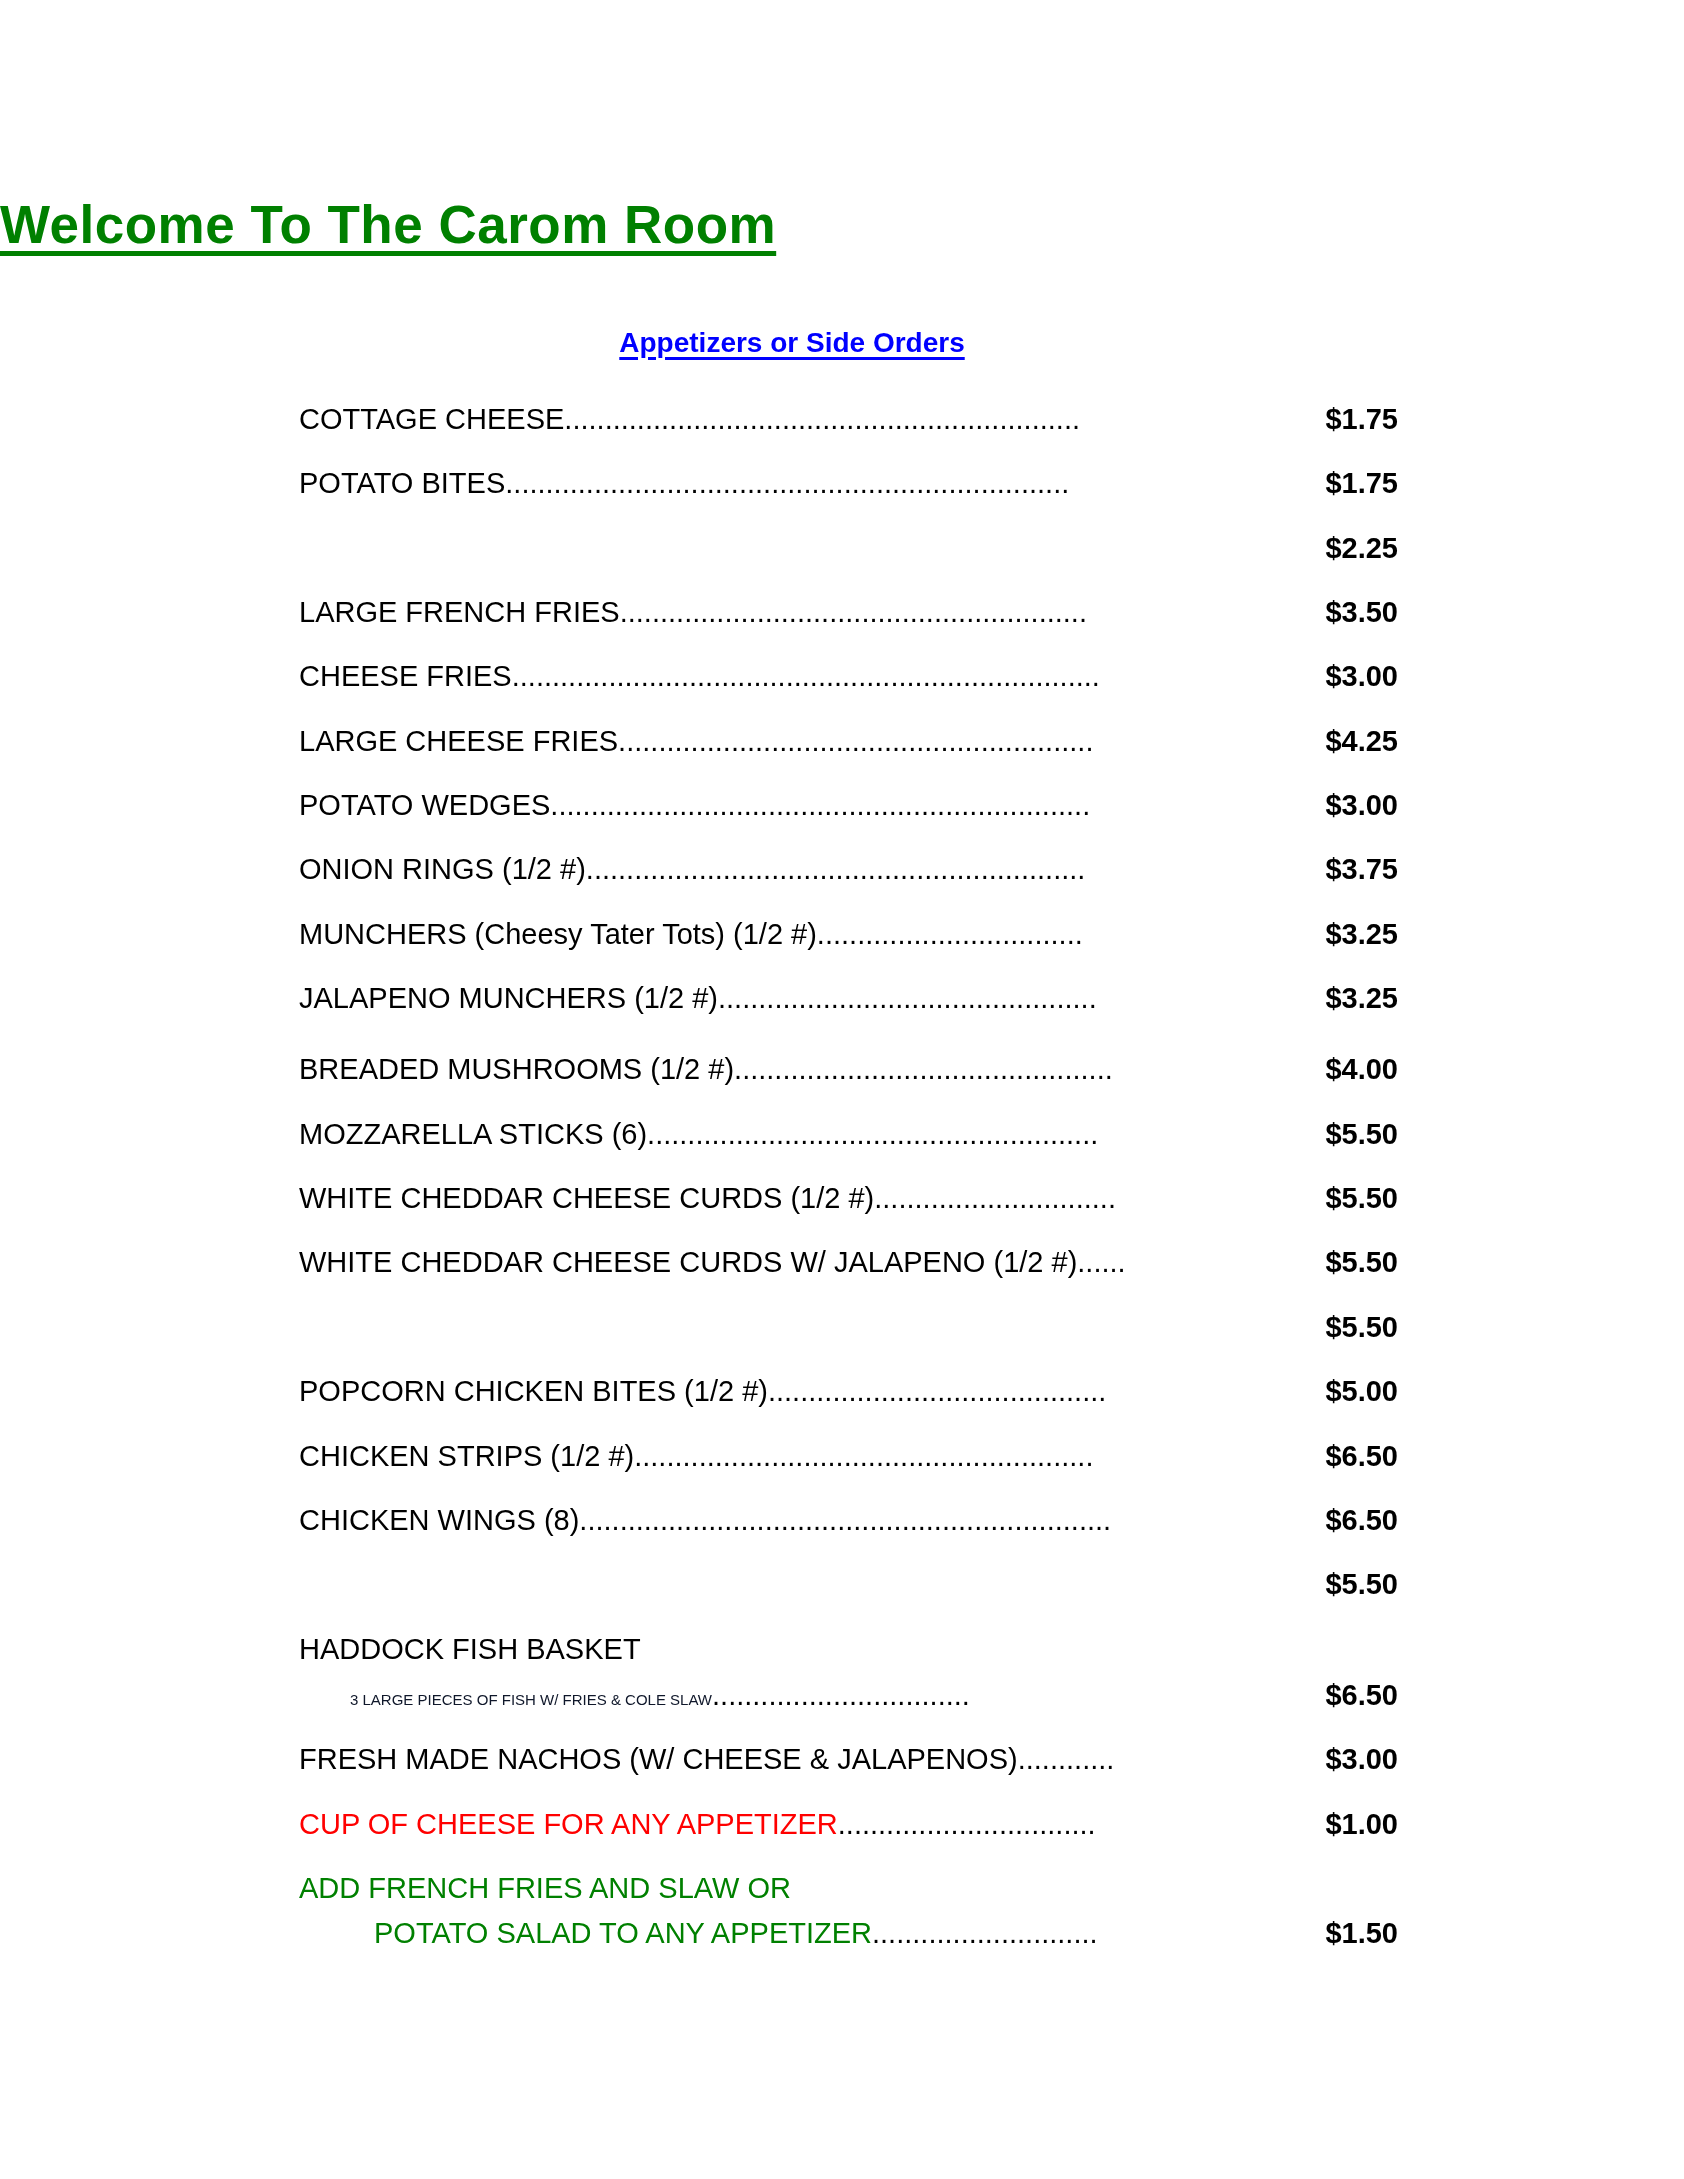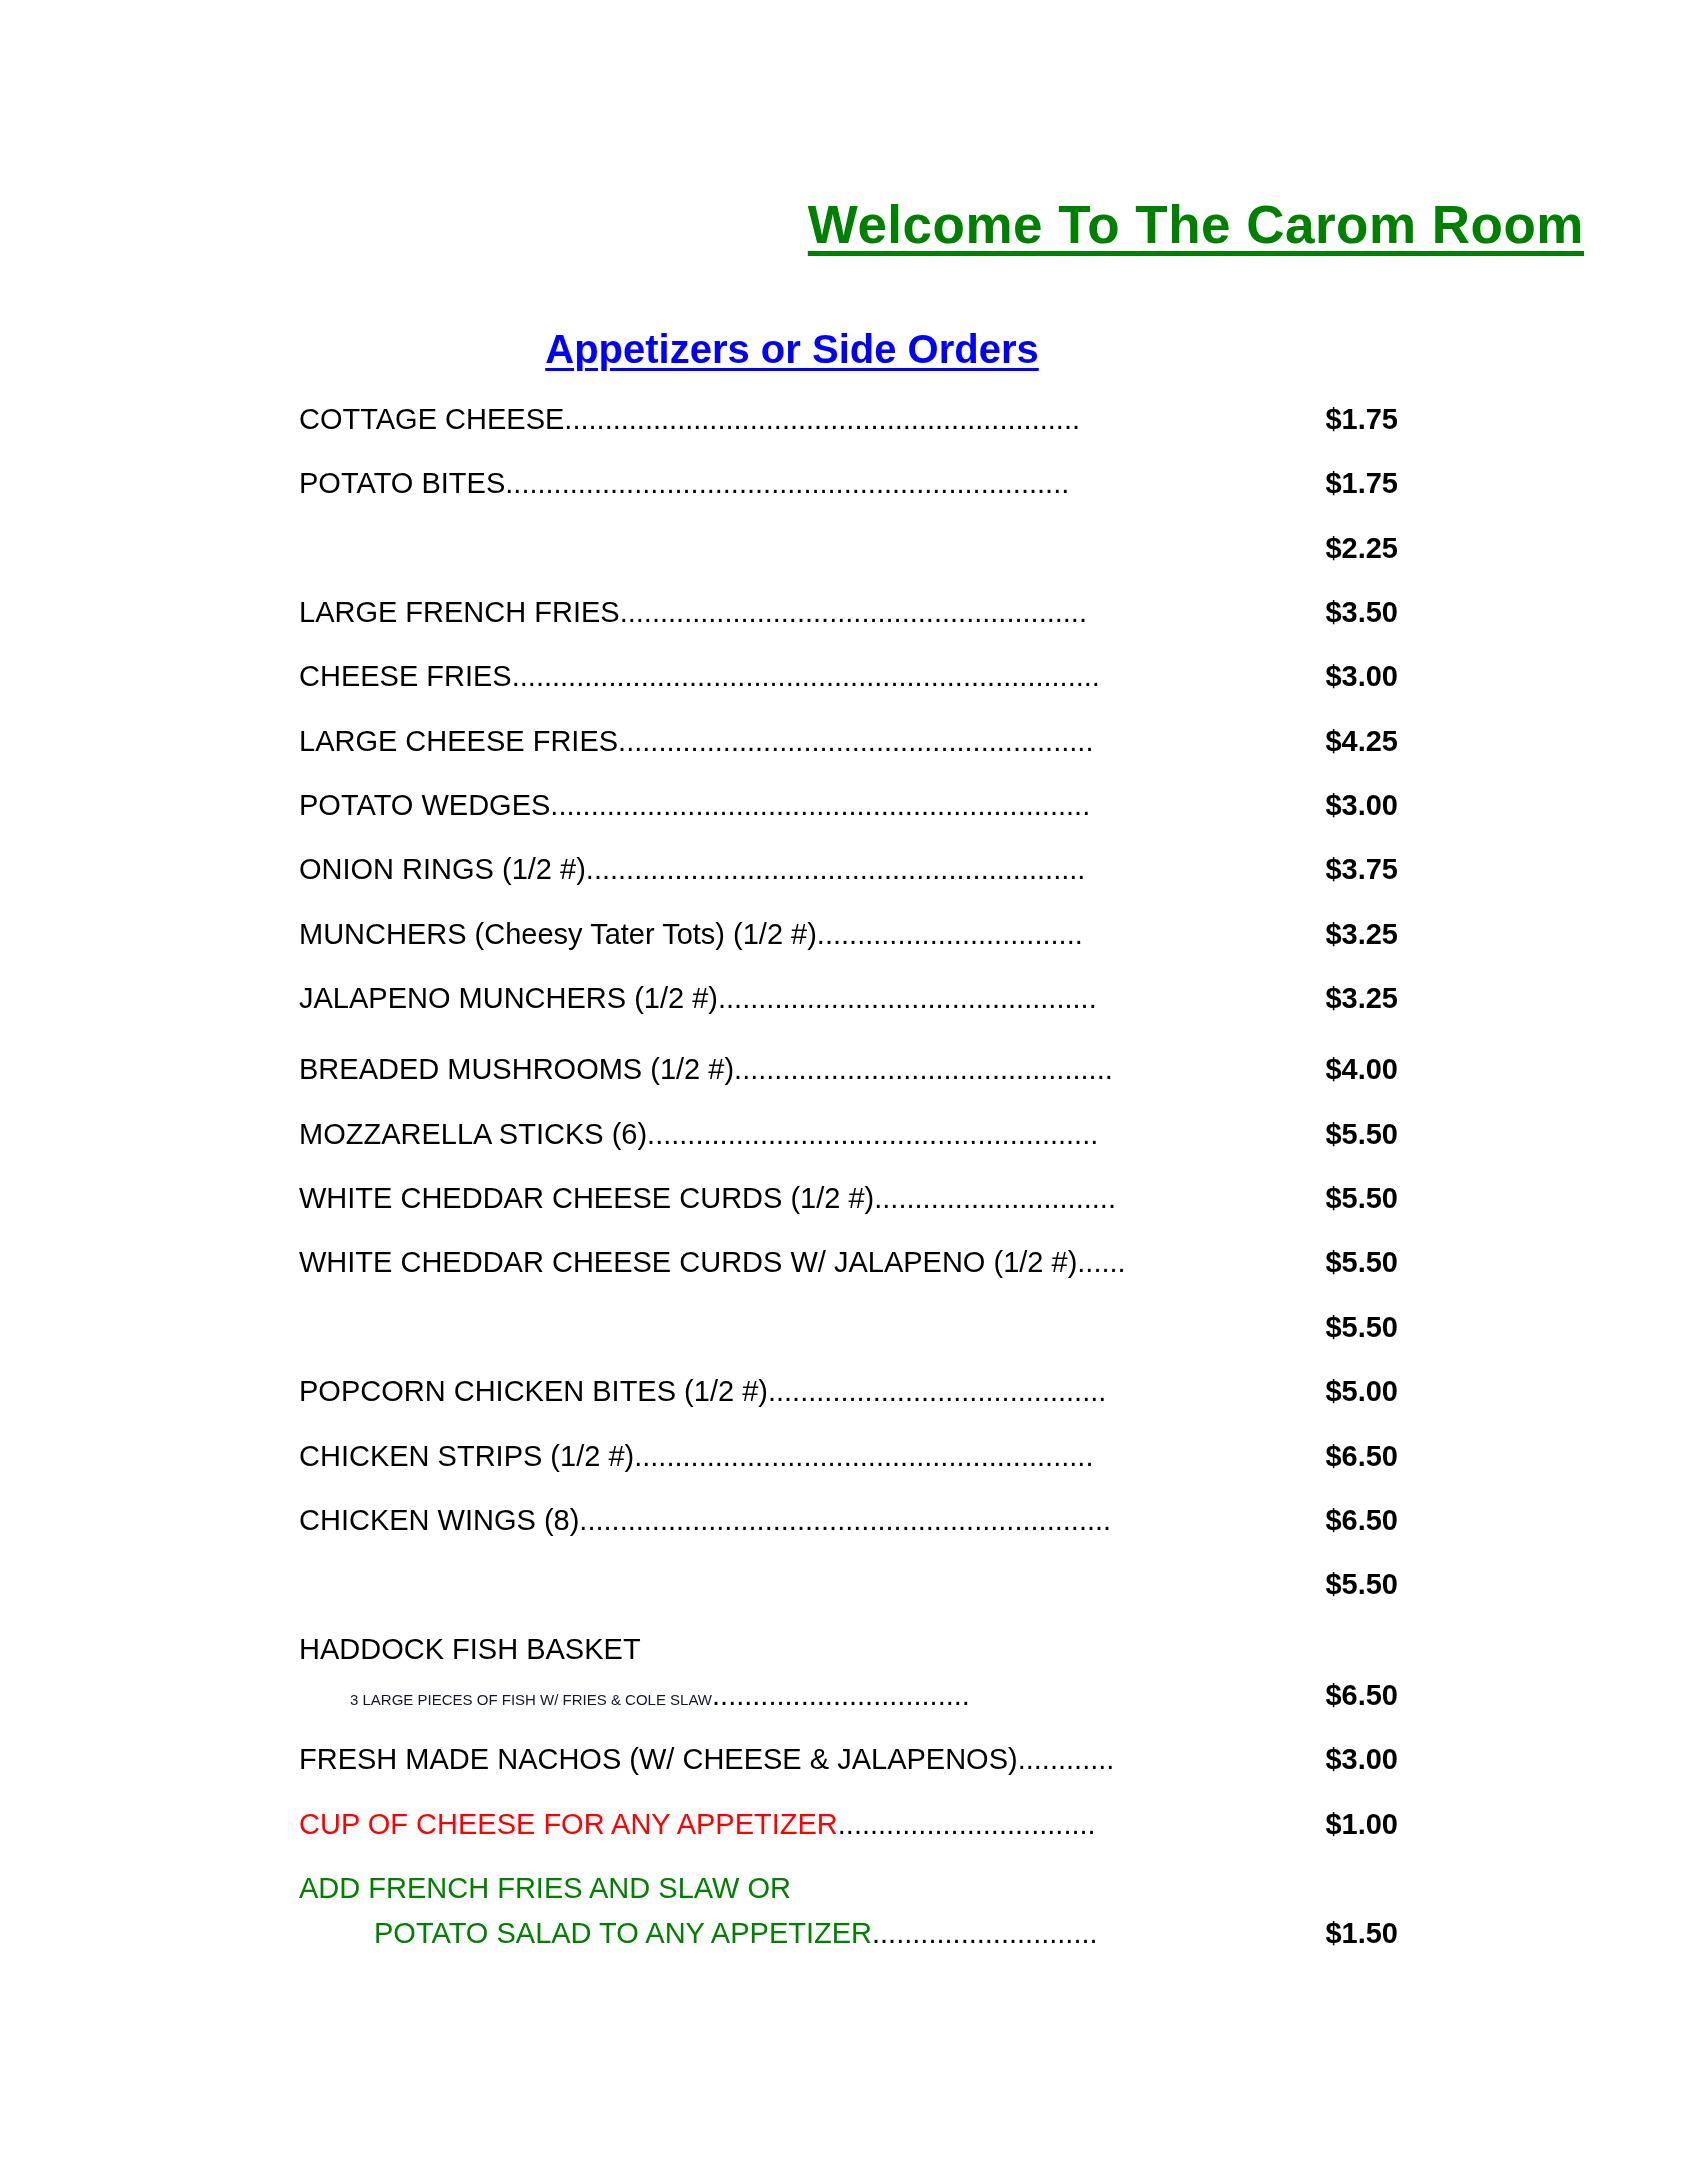--- a/index.html
+++ b/index.html
@@ -1,22 +1,22 @@
 <!DOCTYPE html>
 <html><head>
 <meta charset="utf-8">
 <style>
   html, body { margin: 0; padding: 0; background: #ffffff; }
   body { width: 1684px; height: 2179px; position: relative; overflow: hidden;
          font-family: "Liberation Sans", sans-serif; }
-  .title { position: absolute; left: 0; width: 1584px; top: 194px; text-align: right;
+  .title { position: absolute; left: 0; width: 1584px; top: 194px; text-align: left;
            font-weight: bold; font-size: 53px; color: #008000; text-decoration: underline;
            text-decoration-thickness: 5px; text-underline-offset: 8px; letter-spacing: 0.5px; }
   .subtitle { position: absolute; left: 0; width: 1584px; top: 327px; text-align: center;
-              font-weight: bold; font-size: 40px; color: #0000ff; text-decoration: underline;
+              font-weight: bold; font-size: 28px; color: #0000ff; text-decoration: underline;
               text-decoration-thickness: 3px; text-underline-offset: 5px; }
   .row { position: absolute; left: 299px; width: 1099px; height: 40px; }
   .row .lead { position: absolute; left: 0; width: 919px; top: 0; white-space: nowrap; overflow: hidden;
                font-weight: normal; font-size: 29px; color: #000; line-height: 40px; }
   .row .lead .name { background: #fff; }
   .row .lead .dots { letter-spacing: 0px; }
   .row .price { position: absolute; right: 0; top: 0; font-weight: bold; font-size: 29px;
                 color: #000; line-height: 40px; text-align: right; margin-left: 37px; }
   .row.indent .lead { left: 51px; width: 867px; }
   .row.small .lead .name { font-size: 15px; color: #0f172a; }

